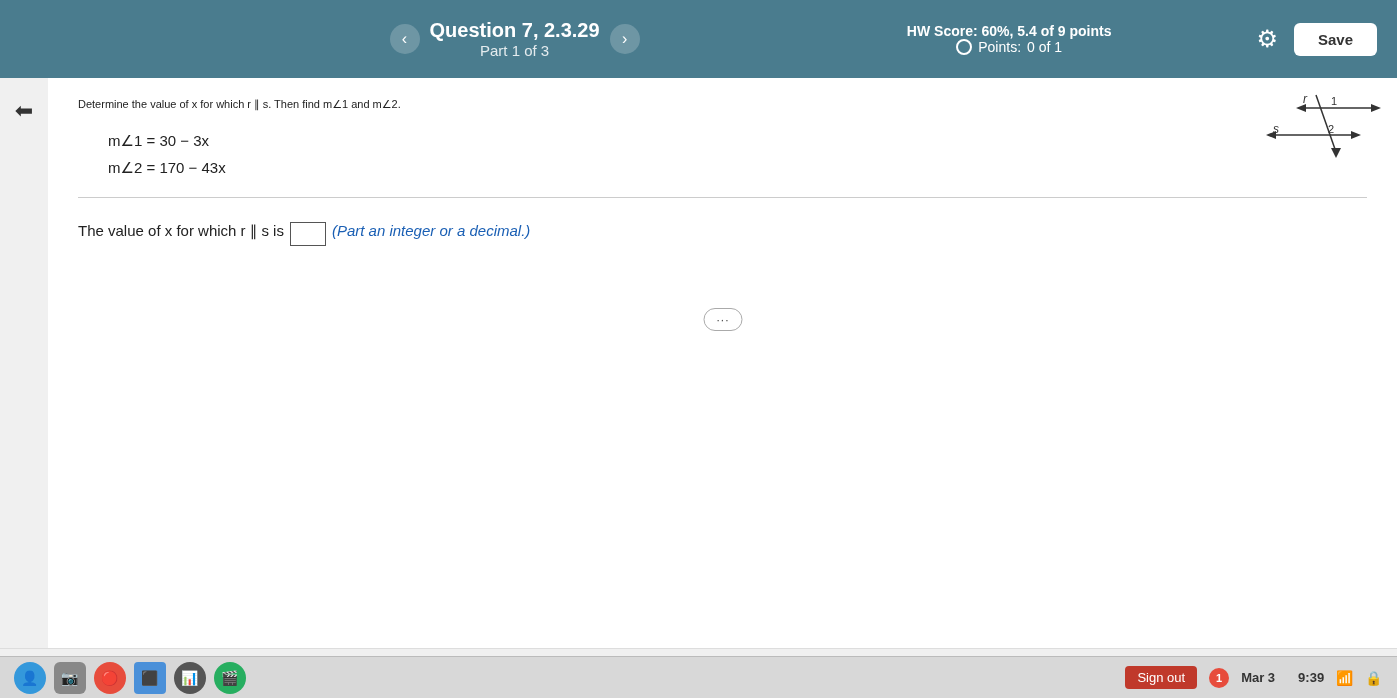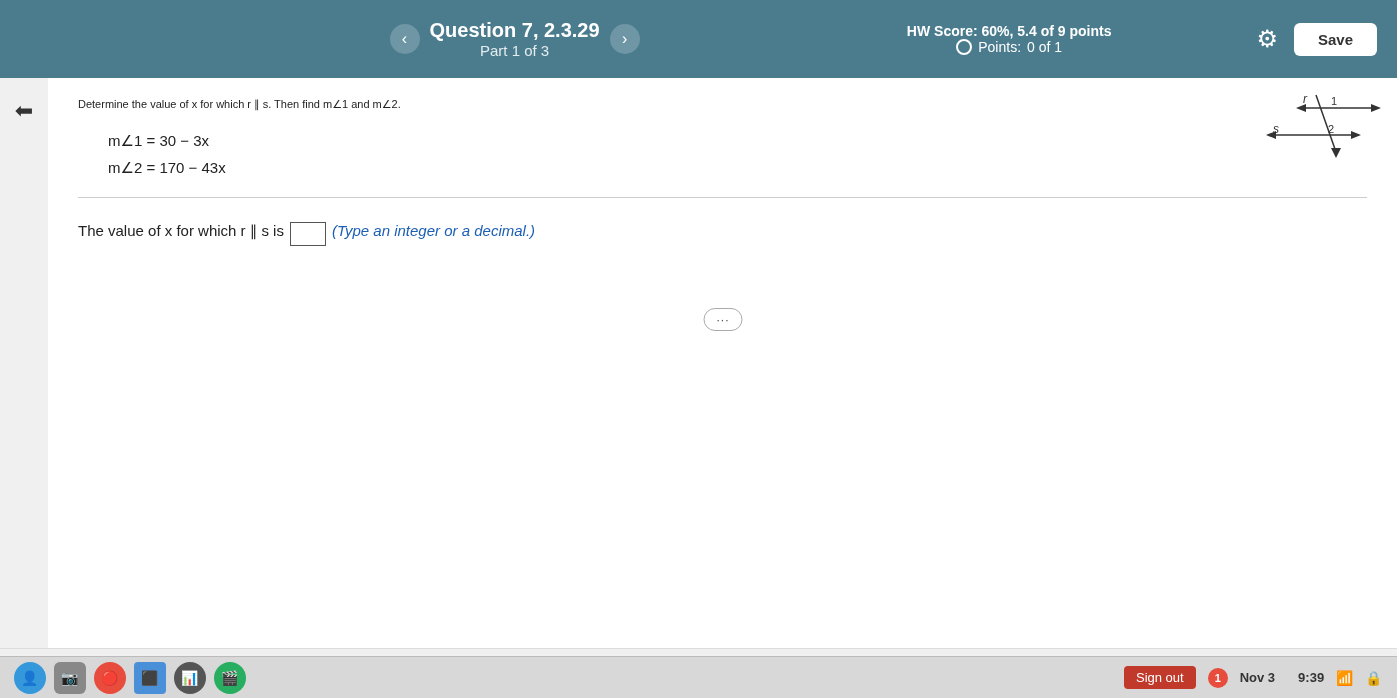--- a/index.html
+++ b/index.html
@@ -367,21 +367,21 @@
         <div class="equation-line">m∠2 = 170 − 43x</div>
       </div>
 
       <hr class="divider">
 
       <button class="more-btn">···</button>
 
       <div class="answer-line">
         <span>The value of x for which r ∥ s is</span>
         <input type="text" class="answer-box" style="border: 1px solid rgb(85, 85, 85); outline: none; padding: 2px 4px; font-size: 14px; width: 36px; height: 24px;">
-        <span class="hint-text">(Type an integer or a decimal.)</span>
+        <span class="hint-text">(Part an integer or a decimal.)</span>
       </div>
 
     </div>
   </div>
 
   <div style="height:50px; background:#f0f0f0; display:flex; align-items:center; justify-content:space-between; padding: 0 20px; border-top:1px solid #ddd;">
     <button style="background:none; border:none; font-size:14px; font-weight:bold; cursor:pointer; color:#222;">Get more help ▲</button>
     <div style="display:flex; gap:14px; align-items:center;">
       <button class="clear-all-btn">Clear all</button>
       <button class="check-answer-btn">Check answer</button>
@@ -394,18 +394,18 @@
     <div class="taskbar-icon blue">👤</div>
     <div class="taskbar-icon" style="background:#888; color:white; border-radius:6px;">📷</div>
     <div class="taskbar-icon red">🔴</div>
     <div class="taskbar-icon" style="background:#4a90d9; color:white; border-radius:4px;">⬛</div>
     <div class="taskbar-icon dark">📊</div>
     <div class="taskbar-icon green">🎬</div>
   </div>
   <div style="display:flex; align-items:center; gap:12px;">
     <button class="sign-out-btn">Sign out</button>
     <div class="taskbar-badge">1</div>
-    <span class="taskbar-date">Nov 3</span>
+    <span class="taskbar-date">Mar 3</span>
     <span class="taskbar-time">9:39</span>
     <span style="font-size:14px;">📶</span>
     <span style="font-size:14px;">🔒</span>
   </div>
 </div>
 
 </body></html>

